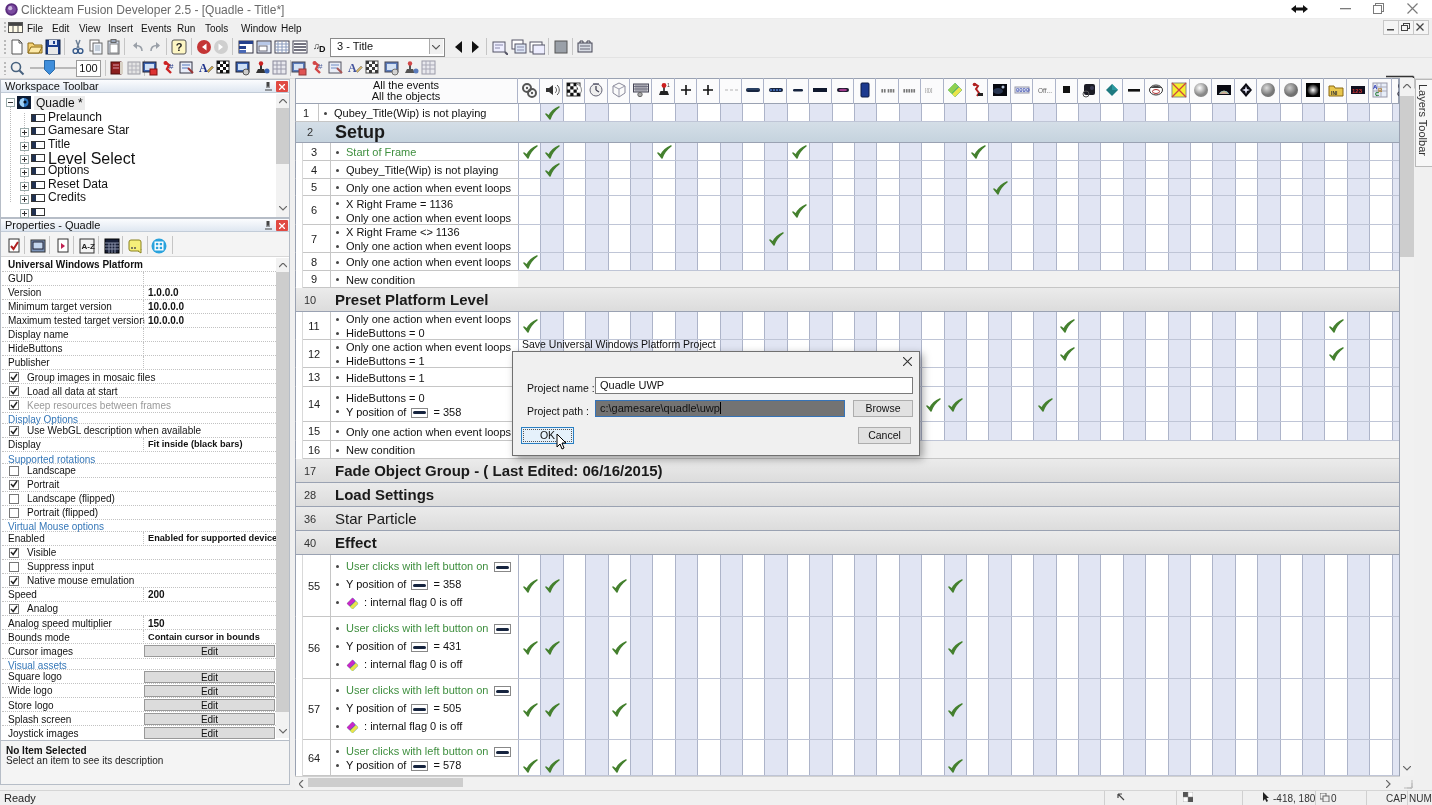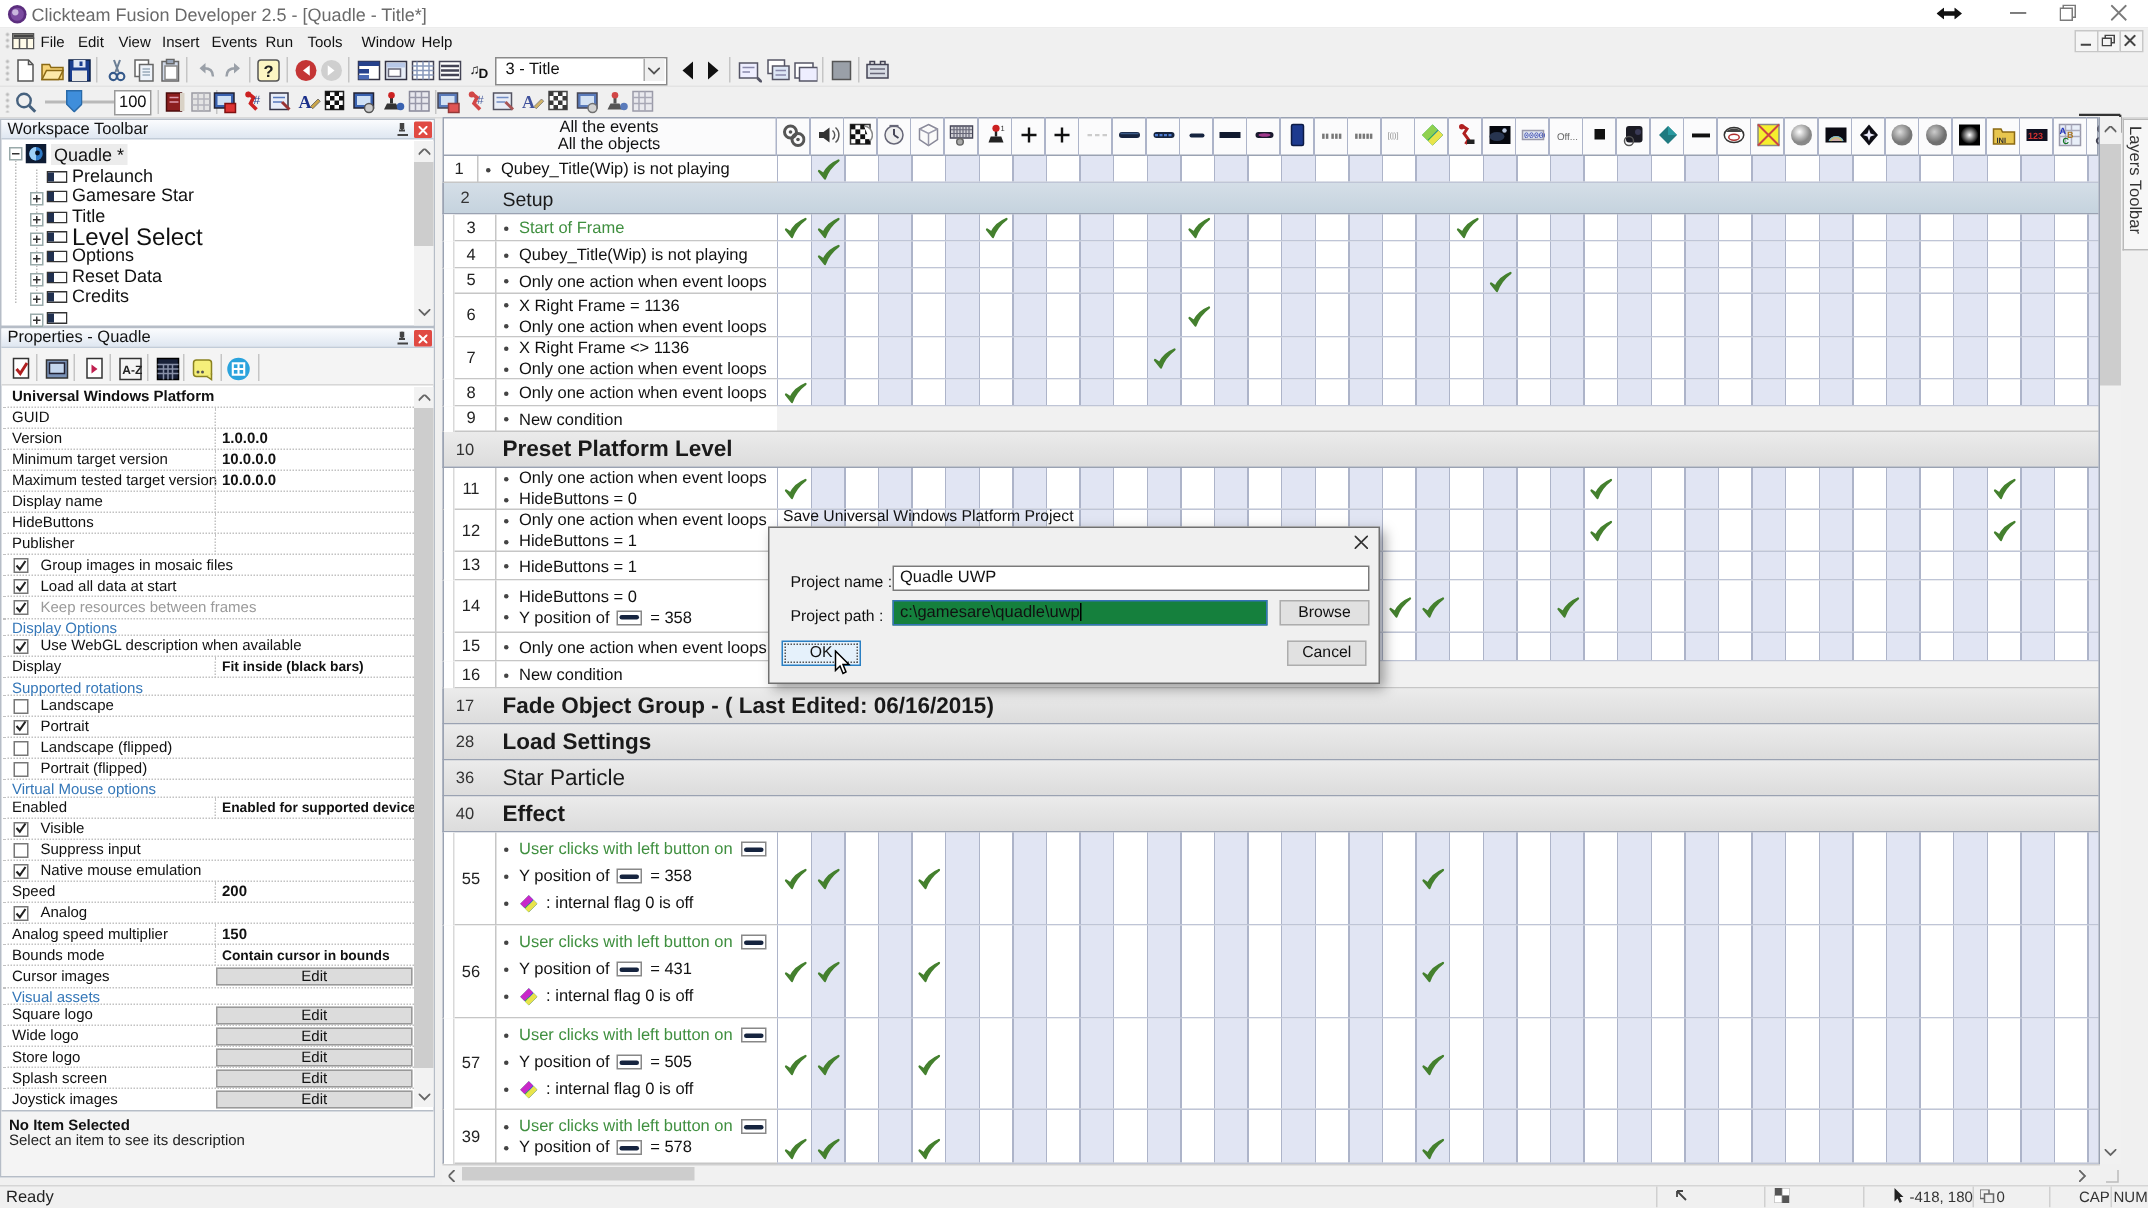--- a/index.html
+++ b/index.html
@@ -786,21 +786,21 @@
 <div class="abs" style="left:318px;top:104px;width:1px;height:18px;background:#c6c6c6"></div>
 <div class="abs" style="left:518px;top:104px;width:881px;height:18px;background-image:repeating-linear-gradient(90deg,#adb4c9 0px,#adb4c9 1px,#fff 1px,#fff 22.4px,#adb4c9 22.4px,#adb4c9 23.4px,#e1e5f3 23.4px,#e1e5f3 44.8px);border-bottom:1px solid #bfc5d6;box-sizing:border-box"></div>
 <div class="abs" style="left:324px;top:111.5px;width:3px;height:3px;background:#444;border-radius:1.5px"></div>
 <div class="abs" style="left:334px;top:106.0px;width:182px;height:14px;font-size:11px;color:#111;line-height:14px;white-space:nowrap;overflow:hidden">Qubey_Title(Wip) is not playing</div>
 <svg class="abs" style="left:544.1px;top:105.0px" width="17" height="16" viewBox="0 0 17 16">
     <path d="M2,9l4,5c2-6,5-9,9-12c-5,2-8,5-10,9z" fill="#44802e" stroke="#44802e" stroke-width="1.5" stroke-linejoin="round"></path>
   </svg>
 <div class="abs" style="left:295px;top:122px;width:1104px;height:21px;background:linear-gradient(#d4dee7,#c5d3de);border-bottom:1px solid #9aa2b2;border-left:1px solid #9aa2b2;box-sizing:border-box"></div>
 <div class="abs" style="left:301px;top:122px;width:18px;text-align:center;font-size:11px;color:#333;line-height:21px">2</div>
 <div class="abs" style="left:295px;top:122px;width:1px;height:21px;background:#9aa2b2"></div>
-<div class="abs" style="left:335px;top:122px;font-size:13px;font-weight:normal;color:#1a1a1a;line-height:21px">Setup</div>
+<div class="abs" style="left:335px;top:122px;font-size:18px;font-weight:bold;color:#1a1a1a;line-height:21px">Setup</div>
 <div class="abs" style="left:295px;top:143px;width:223px;height:18px;background:#fff;border-bottom:1px solid #c6c6c6;border-left:1px solid #9aa2b2;box-sizing:border-box"></div>
 <div class="abs" style="left:296px;top:143px;width:7px;height:18px;background:#fff;border-right:1px solid #d9d9d9;box-sizing:border-box"></div>
 <div class="abs" style="left:303px;top:143px;width:22px;text-align:center;font-size:11px;color:#222;line-height:18px">3</div>
 <div class="abs" style="left:330px;top:143px;width:1px;height:18px;background:#c6c6c6"></div>
 <div class="abs" style="left:518px;top:143px;width:881px;height:18px;background-image:repeating-linear-gradient(90deg,#adb4c9 0px,#adb4c9 1px,#fff 1px,#fff 22.4px,#adb4c9 22.4px,#adb4c9 23.4px,#e1e5f3 23.4px,#e1e5f3 44.8px);border-bottom:1px solid #bfc5d6;box-sizing:border-box"></div>
 <div class="abs" style="left:336px;top:150.5px;width:3px;height:3px;background:#444;border-radius:1.5px"></div>
 <div class="abs" style="left:346px;top:145.0px;width:170px;height:14px;font-size:11px;color:#3f8f3f;line-height:14px;white-space:nowrap;overflow:hidden">Start of Frame</div>
 <svg class="abs" style="left:521.7px;top:144.0px" width="17" height="16" viewBox="0 0 17 16">
     <path d="M2,9l4,5c2-6,5-9,9-12c-5,2-8,5-10,9z" fill="#44802e" stroke="#44802e" stroke-width="1.5" stroke-linejoin="round"></path>
   </svg>
@@ -1048,21 +1048,21 @@
     <path d="M2,9l4,5c2-6,5-9,9-12c-5,2-8,5-10,9z" fill="#44802e" stroke="#44802e" stroke-width="1.5" stroke-linejoin="round"></path>
   </svg>
 <svg class="abs" style="left:611.3px;top:701.5px" width="17" height="16" viewBox="0 0 17 16">
     <path d="M2,9l4,5c2-6,5-9,9-12c-5,2-8,5-10,9z" fill="#44802e" stroke="#44802e" stroke-width="1.5" stroke-linejoin="round"></path>
   </svg>
 <svg class="abs" style="left:947.3px;top:701.5px" width="17" height="16" viewBox="0 0 17 16">
     <path d="M2,9l4,5c2-6,5-9,9-12c-5,2-8,5-10,9z" fill="#44802e" stroke="#44802e" stroke-width="1.5" stroke-linejoin="round"></path>
   </svg>
 <div class="abs" style="left:295px;top:740px;width:223px;height:36px;background:#fff;border-bottom:1px solid #c6c6c6;border-left:1px solid #9aa2b2;box-sizing:border-box"></div>
 <div class="abs" style="left:296px;top:740px;width:7px;height:36px;background:#fff;border-right:1px solid #d9d9d9;box-sizing:border-box"></div>
-<div class="abs" style="left:303px;top:740px;width:22px;text-align:center;font-size:11px;color:#222;line-height:36px">39</div>
+<div class="abs" style="left:303px;top:740px;width:22px;text-align:center;font-size:11px;color:#222;line-height:36px">64</div>
 <div class="abs" style="left:330px;top:740px;width:1px;height:36px;background:#c6c6c6"></div>
 <div class="abs" style="left:518px;top:740px;width:881px;height:36px;background-image:repeating-linear-gradient(90deg,#adb4c9 0px,#adb4c9 1px,#fff 1px,#fff 22.4px,#adb4c9 22.4px,#adb4c9 23.4px,#e1e5f3 23.4px,#e1e5f3 44.8px);border-bottom:1px solid #bfc5d6;box-sizing:border-box"></div>
 <div class="abs" style="left:336px;top:749.5px;width:3px;height:3px;background:#444;border-radius:1.5px"></div>
 <div class="abs" style="left:346px;top:744.0px;width:170px;height:14px;font-size:11px;color:#3f8f3f;line-height:14px;white-space:nowrap;overflow:hidden">User clicks with left button on <span style="display:inline-block;vertical-align:middle;margin:0 2px;width:17px;height:10px;background:#fff;border:1px solid #888;box-sizing:border-box;position:relative"><span style="position:absolute;left:1px;top:2.5px;width:13px;height:3px;background:#16243f;border-radius:1.5px"></span></span></div>
 <div class="abs" style="left:336px;top:763.5px;width:3px;height:3px;background:#444;border-radius:1.5px"></div>
 <div class="abs" style="left:346px;top:758.0px;width:170px;height:14px;font-size:11px;color:#111;line-height:14px;white-space:nowrap;overflow:hidden">Y position of <span style="display:inline-block;vertical-align:middle;margin:0 2px;width:17px;height:10px;background:#fff;border:1px solid #888;box-sizing:border-box;position:relative"><span style="position:absolute;left:1px;top:2.5px;width:13px;height:3px;background:#16243f;border-radius:1.5px"></span></span> = 578</div>
 <svg class="abs" style="left:521.7px;top:758.0px" width="17" height="16" viewBox="0 0 17 16">
     <path d="M2,9l4,5c2-6,5-9,9-12c-5,2-8,5-10,9z" fill="#44802e" stroke="#44802e" stroke-width="1.5" stroke-linejoin="round"></path>
   </svg>
 <svg class="abs" style="left:544.1px;top:758.0px" width="17" height="16" viewBox="0 0 17 16">
@@ -1097,21 +1097,21 @@
 <div class="abs" style="left:1415px;top:79px;width:17px;height:88px;background:#f7f7f7;border:1px solid #b9b9b9;border-right:none;box-sizing:border-box"></div>
 <div class="abs" style="left:1417px;top:84px;font-size:11px;color:#333;writing-mode:vertical-rl">Layers Toolbar</div>
 <div class="abs" style="left:512px;top:351px;width:408px;height:105px;background:#f0f0f0;border:1px solid #707070;box-shadow:3px 3px 8px rgba(0,0,0,0.35);box-sizing:border-box"></div>
 <div class="abs" style="left:522px;top:338px;font-size:10.5px;color:#111">Save Universal Windows Platform Project</div>
 <svg class="abs" style="left:903px;top:357px" width="9" height="9">
     <path d="M0,0L9,9M9,0L0,9" stroke="#333" stroke-width="1.1"></path>
   </svg>
 <div class="abs" style="left:527px;top:382px;font-size:10.5px;color:#111">Project name :</div>
 <div class="abs" style="left:595px;top:377px;width:318px;height:17px;background:#fff;border:1px solid #7a7a7a;box-sizing:border-box;font-size:11px;color:#111;line-height:15px;padding-left:4px">Quadle UWP</div>
 <div class="abs" style="left:527px;top:405px;font-size:10.5px;color:#111">Project path :</div>
-<div class="abs" style="left:595px;top:400px;width:250px;height:17px;background:#15803d;border:1px solid #3573b8;box-sizing:border-box;font-size:11px;color:#111;line-height:15px;padding-left:4px">c:\gamesare\quadle\uwp<span style="border-left:1px solid #000;margin-left:0px"></span></div>
+<div class="abs" style="left:595px;top:400px;width:250px;height:17px;background:#737373;border:1px solid #3573b8;box-sizing:border-box;font-size:11px;color:#111;line-height:15px;padding-left:4px">c:\gamesare\quadle\uwp<span style="border-left:1px solid #000;margin-left:0px"></span></div>
 <div class="abs" style="left:853px;top:400px;width:60px;height:17px;background:#e1e1e1;border:1px solid #adadad;box-sizing:border-box;font-size:10.5px;color:#111;text-align:center;line-height:15px">Browse</div>
 <div class="abs" style="left:521px;top:427px;width:53px;height:17px;background:#e5f1fb;border:1px solid #2a7fc2;box-sizing:border-box;font-size:10.5px;color:#111;text-align:center;line-height:15px">OK</div>
 <div class="abs" style="left:523px;top:429px;width:49px;height:13px;border:1px dotted #555;box-sizing:border-box"></div>
 <div class="abs" style="left:858px;top:427px;width:53px;height:17px;background:#e1e1e1;border:1px solid #adadad;box-sizing:border-box;font-size:10.5px;color:#111;text-align:center;line-height:15px">Cancel</div>
 <svg class="abs" style="left:556px;top:433px" width="12" height="18">
     <path d="M1,1v13l3-3l2,5l2-1l-2-5h4z" fill="#fff" stroke="#000" stroke-width="1"></path>
   </svg>
 <div class="abs" style="left:0;top:790px;width:1432px;height:15px;background:#f0f0f0;border-top:1px solid #d5d5d5;box-sizing:border-box"></div>
 <div class="abs" style="left:4px;top:792px;font-size:11px;color:#222">Ready</div>
 <div class="abs" style="left:1104px;top:791px;width:1px;height:14px;background:#d0d0d0"></div>

